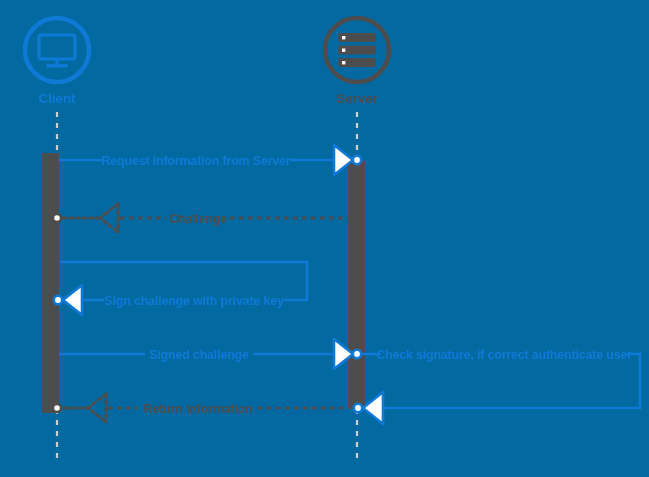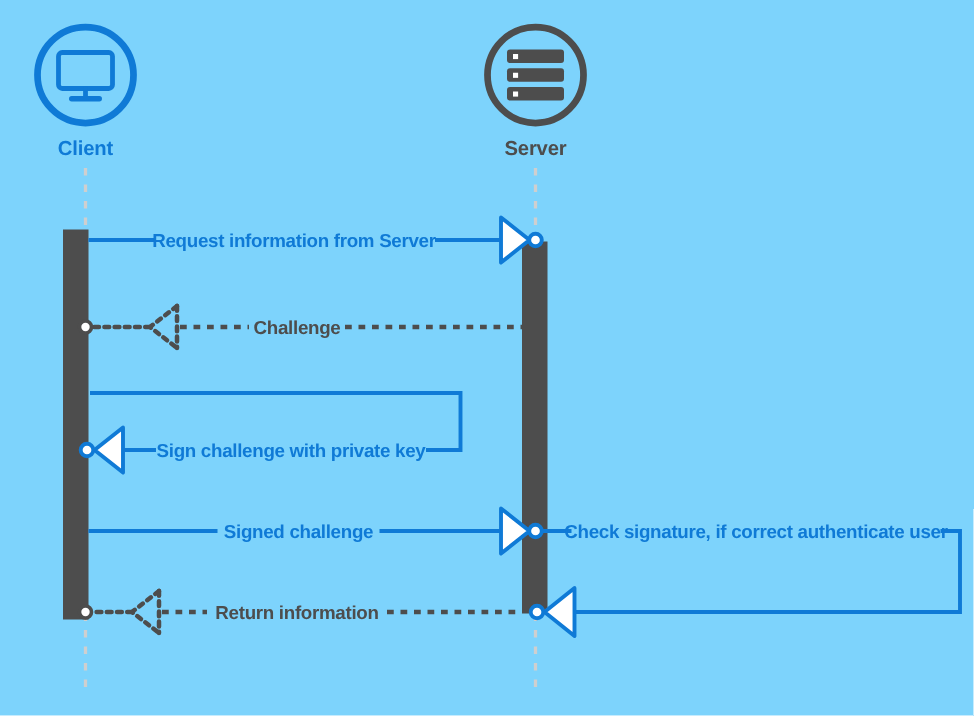--- a/index.html
+++ b/index.html
@@ -8,21 +8,21 @@
     padding: 0;
     background: #ffffff;
   }
   body {
     font-family: "Liberation Sans", sans-serif;
   }
   #diagram-root {
     position: relative;
     width: 649px;
     height: 477px;
-    background: #7dd3fc;
+    background: #0369a1;
     overflow: hidden;
   }
   #seq-svg {
     position: absolute;
     top: 0;
     left: 0;
     width: 649px;
     height: 477px;
     display: block;
   }

